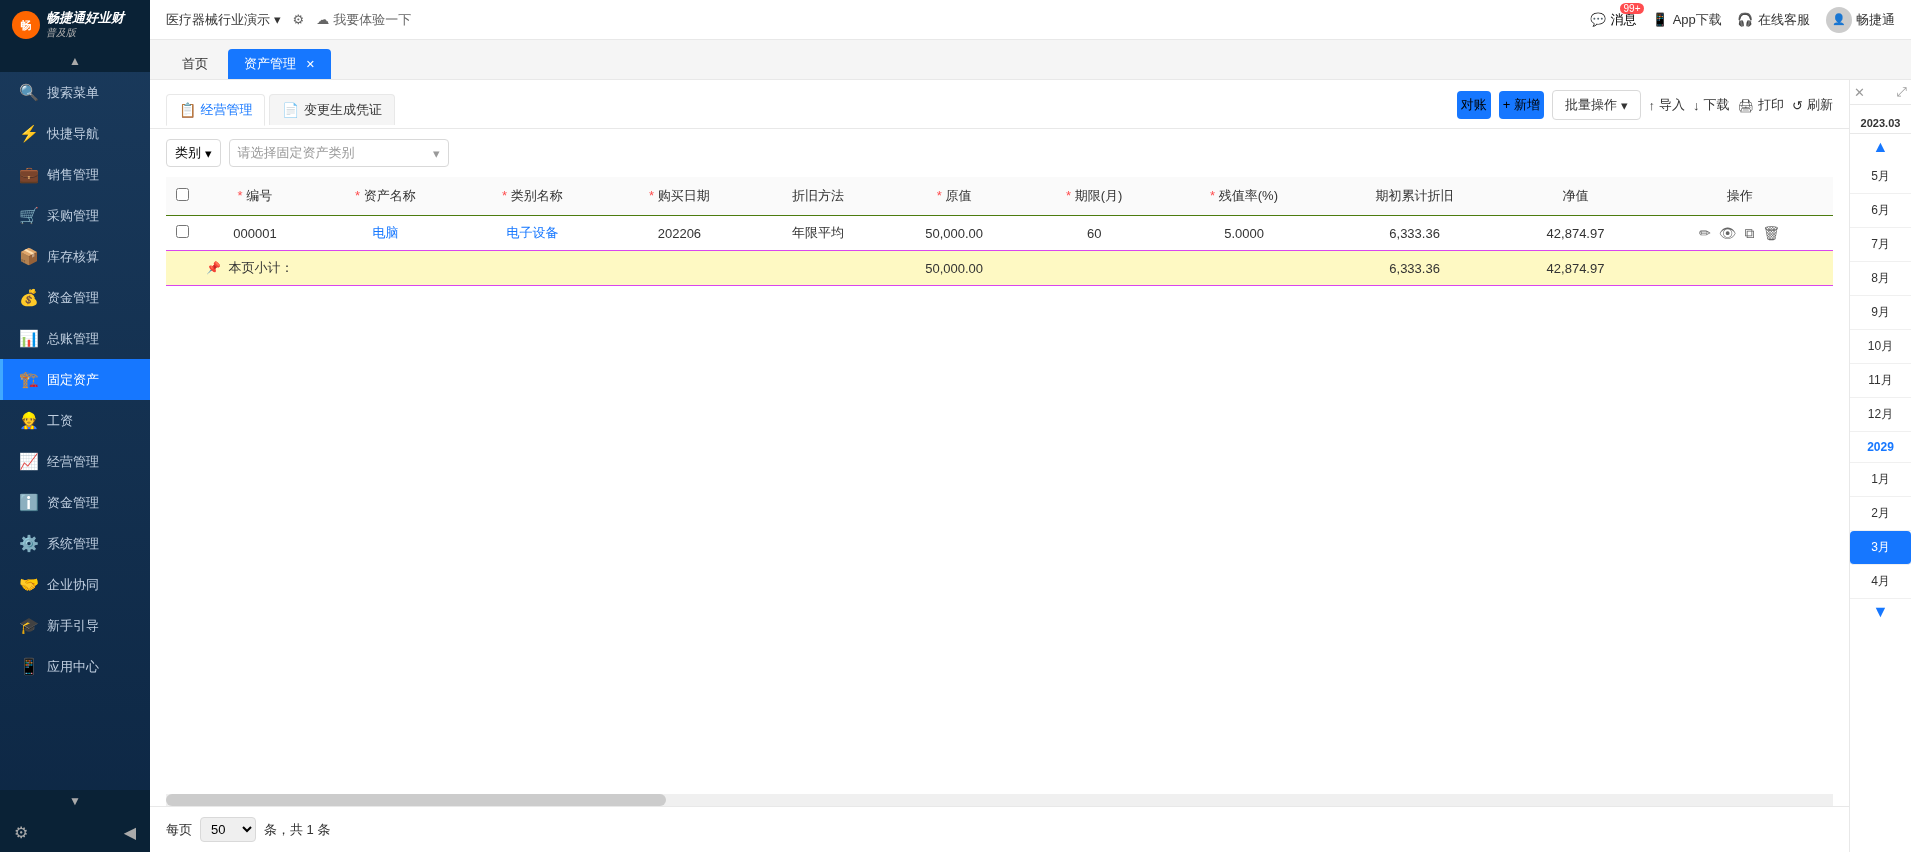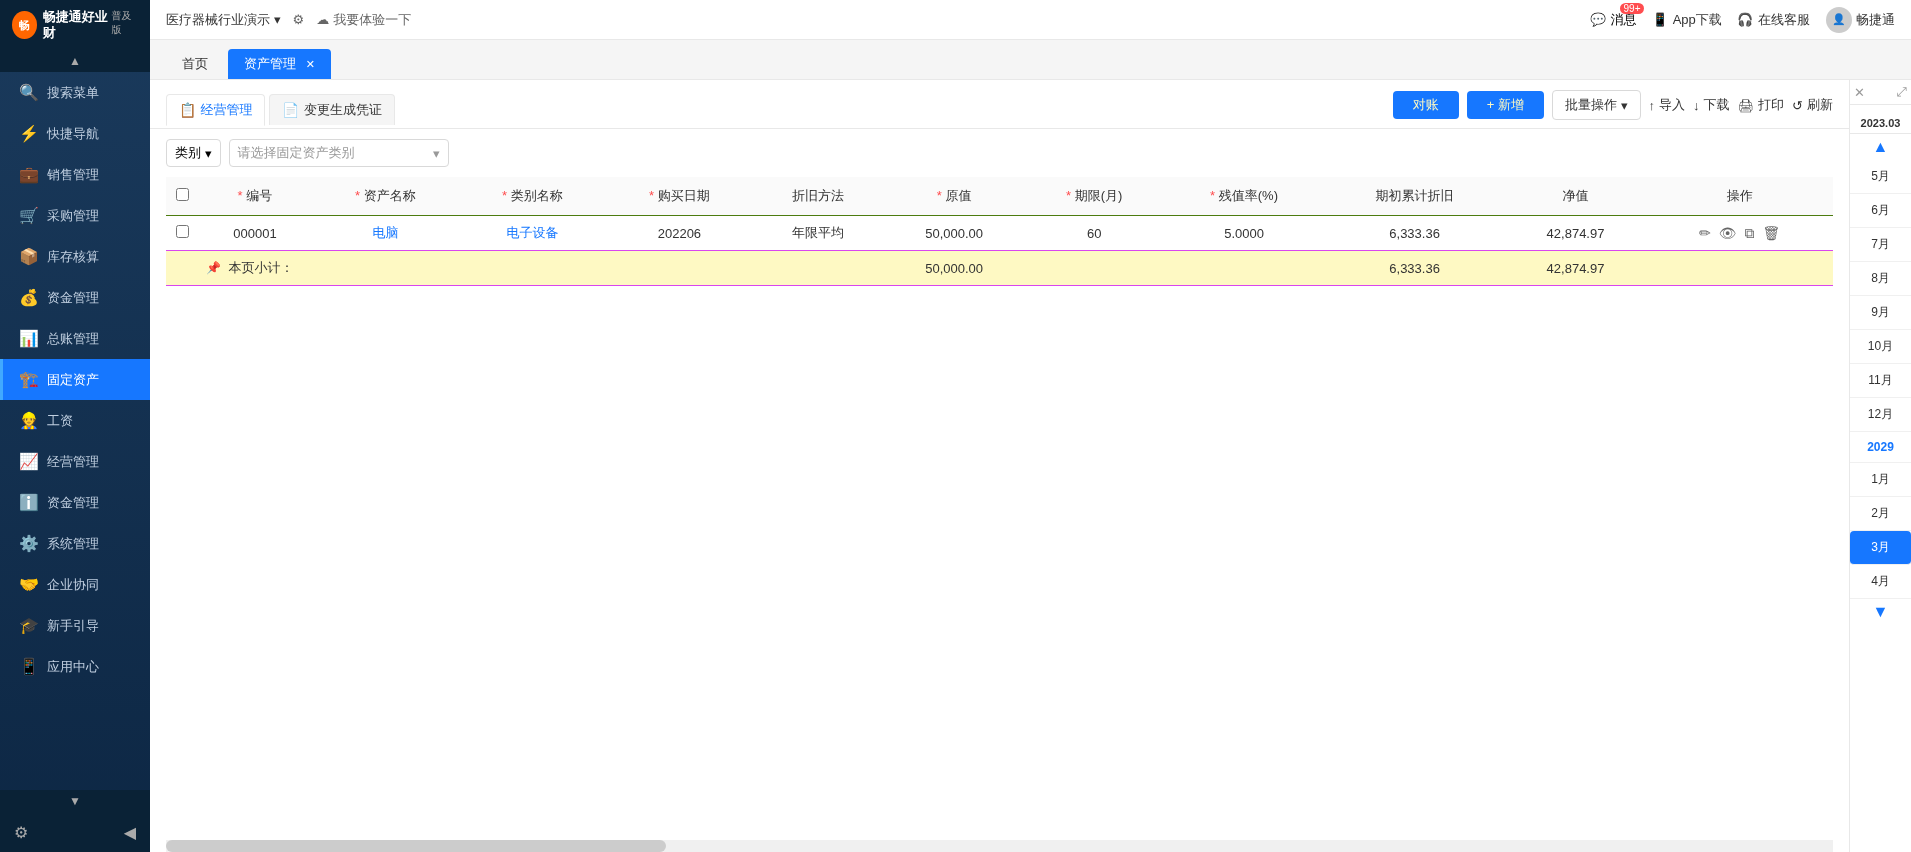--- a/index.html
+++ b/index.html
@@ -24,21 +24,21 @@
       gap: 6px;
       height: 50px;
     }
     .sidebar-logo-icon {
       width: 28px; height: 28px;
       background: #ff6600;
       border-radius: 50%;
       display: flex; align-items: center; justify-content: center;
       font-size: 11px; color: #fff; font-weight: bold;
     }
-    .sidebar-title-wrap { display: flex; flex-direction: row; }
+    .sidebar-title-wrap { display: flex; flex-direction: column; font-style: italic; }
     .sidebar-title { font-size: 13px; color: #fff; font-weight: bold; line-height: 1.2; }
     .sidebar-subtitle { font-size: 10px; color: #aaa; }
 
     .sidebar-scroll-up, .sidebar-scroll-down {
       background: #0a2236;
       text-align: center;
       color: #aaa;
       padding: 4px;
       cursor: pointer;
       font-size: 12px;
@@ -169,22 +169,22 @@
     .subtab.active {
       background: #fff;
       border-bottom: 1px solid #fff;
       margin-bottom: -1px;
       color: #1677ff;
     }
     .subtab-icon { font-size: 14px; }
 
     .subtab-actions { display: flex; align-items: center; gap: 8px; padding-bottom: 8px; }
     .btn-primary {
-      background: #1677ff; color: #fef9c3; border: none;
-      padding: 5px 20px; border-radius: 4px; cursor: pointer; font-size: 13px;
+      background: #1677ff; color: #000000; border: none;
+      padding: 5px 4px; border-radius: 4px; cursor: pointer; font-size: 13px;
     }
     .btn-batch {
       background: #fff; color: #333; border: 1px solid #d9d9d9;
       padding: 5px 12px; border-radius: 4px; cursor: pointer; font-size: 13px;
       display: flex; align-items: center; gap: 4px;
     }
     .btn-text {
       background: none; border: none; color: #333; cursor: pointer; font-size: 13px;
       display: flex; align-items: center; gap: 4px;
     }
@@ -544,20 +544,29 @@
               <td></td>
             </tr>
           </tbody>
         </table>
       </div>
 
       <div class="horizontal-scroll">
         <div class="scroll-thumb"></div>
       </div>
 
+      <div class="pagination-bar">
+        <span>每页</span>
+        <select class="page-size-select">
+          <option>50</option>
+          <option>100</option>
+          <option>200</option>
+        </select>
+        <span>条，共 1 条</span>
+      </div>
     </div>
 
     <div class="right-panel">
       <div style="display:flex;align-items:center;justify-content:space-between;width:100%;padding:4px 4px;border-bottom:1px solid #e8e8e8;">
         <span style="color:#999;font-size:13px;cursor:pointer;">✕</span>
         <span style="color:#999;font-size:13px;cursor:pointer;">⤢</span>
       </div>
       <div style="font-size:11px;color:#333;font-weight:bold;padding:4px 0;text-align:center;width:100%;border-bottom:1px solid #e8e8e8;margin-top:8px;">2023.03</div>
       <div class="cal-arrow">▲</div>
       <div class="cal-item">5月</div>

